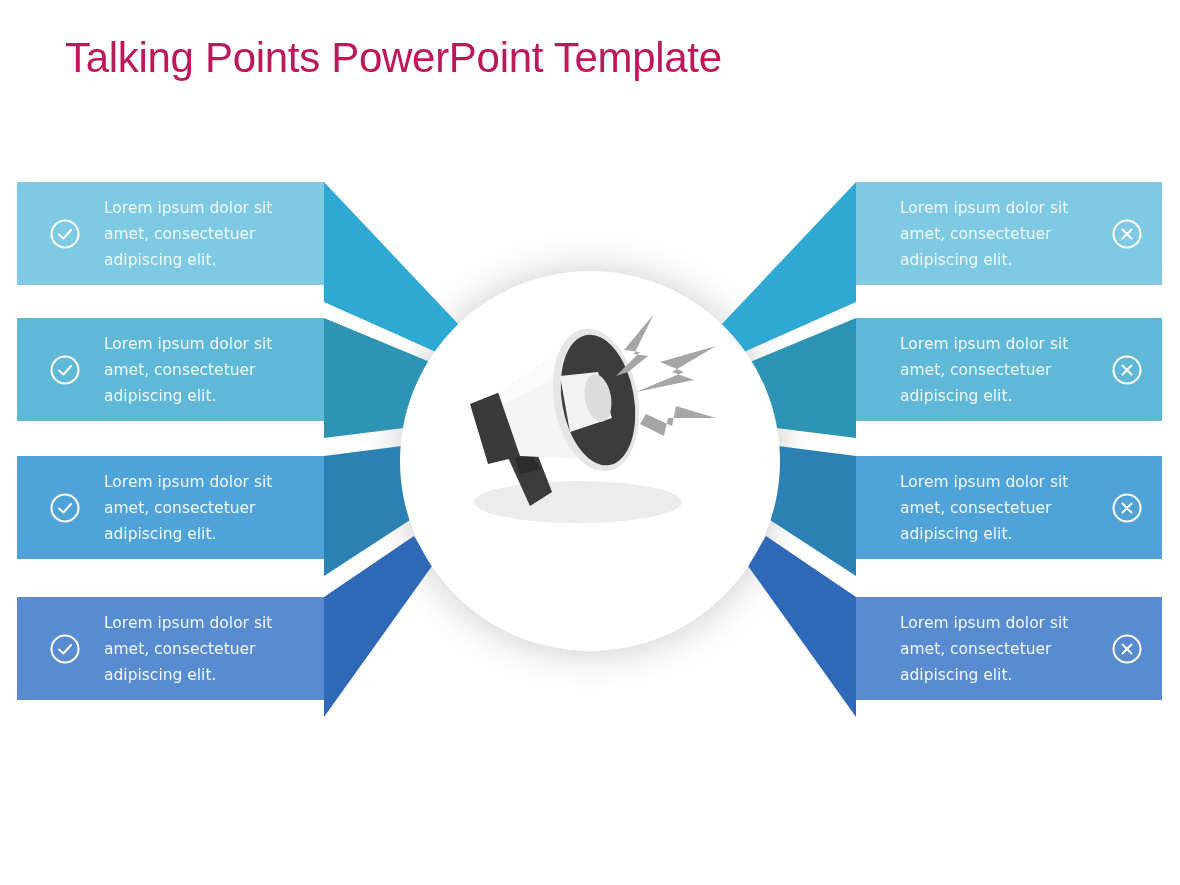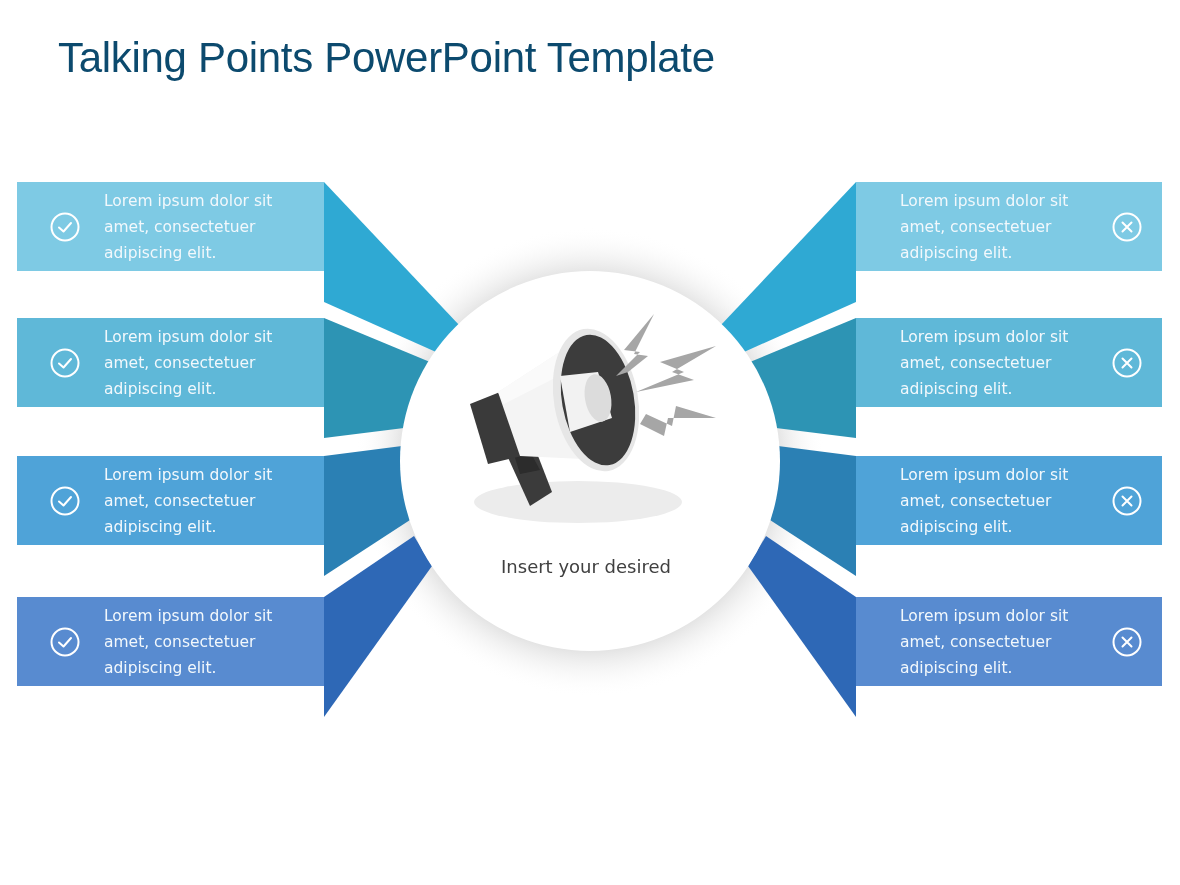--- a/index.html
+++ b/index.html
@@ -1,21 +1,21 @@
 <!DOCTYPE html>
 <html><head>
 <meta charset="utf-8">
 <style>
   html, body { margin:0; padding:0; }
   body { width:1180px; height:885px; background:#ffffff; position:relative; overflow:hidden;
          font-family:"Liberation Sans", sans-serif; }
-  .title { position:absolute; left:58px; top:34px; font-size:42px; color:#0c4a6e; letter-spacing:-0.3px;
+  .title { position:absolute; left:65px; top:34px; font-size:42px; color:#be185d; letter-spacing:-0.3px;
            font-family:"Liberation Sans", sans-serif; }
   svg.art { position:absolute; left:0; top:0; }
-  .panel { position:absolute; height:89px; display:flex; align-items:center; box-sizing:border-box; }
+  .panel { position:absolute; height:103px; display:flex; align-items:center; box-sizing:border-box; }
   .panel .txt { color:#f2f8fc; font-family:"DejaVu Sans", sans-serif; font-size:15.5px; line-height:26px; width:200px; }
   .panel .txt span { display:block; white-space:nowrap; }
   .icon { width:30px; height:30px; flex:0 0 30px; }
   .left { left:17px; width:307px; padding-left:33px; }
   .left .icon { margin-right:24px; }
   .right { left:856px; width:306px; padding-left:44px; }
   .right .txt { width:212px; }
   .center-text { position:absolute; left:470px; width:232px; top:552px; text-align:center;
                  font-family:"DejaVu Sans", sans-serif; font-size:18px; line-height:30px; color:#404040; }
   .center-text span { display:block; }
@@ -154,14 +154,13 @@
       <span>amet, consectetuer</span>
       <span>adipiscing elit.</span>
   </div>
   <svg class="icon" viewBox="0 0 30 30">
       <circle cx="15" cy="15" r="13.5" fill="none" stroke="#fff" stroke-width="2"></circle>
       <path d="M10.5 10.5 L19.5 19.5 M19.5 10.5 L10.5 19.5" stroke="#fff" stroke-width="2" stroke-linecap="round"></path>
     </svg>
 </div>
 
 <div class="center-text">
-  <span>Insert your desired</span>
 </div>
 
 </body></html>

